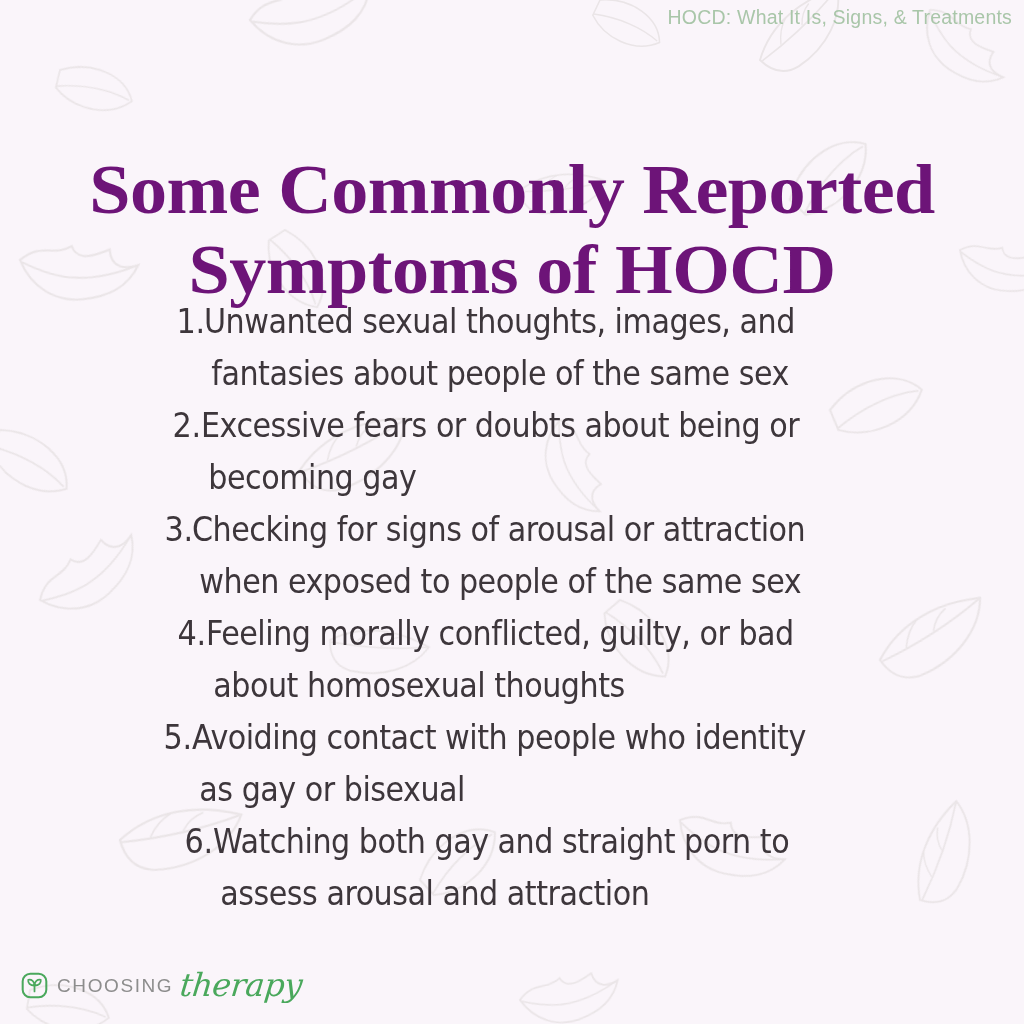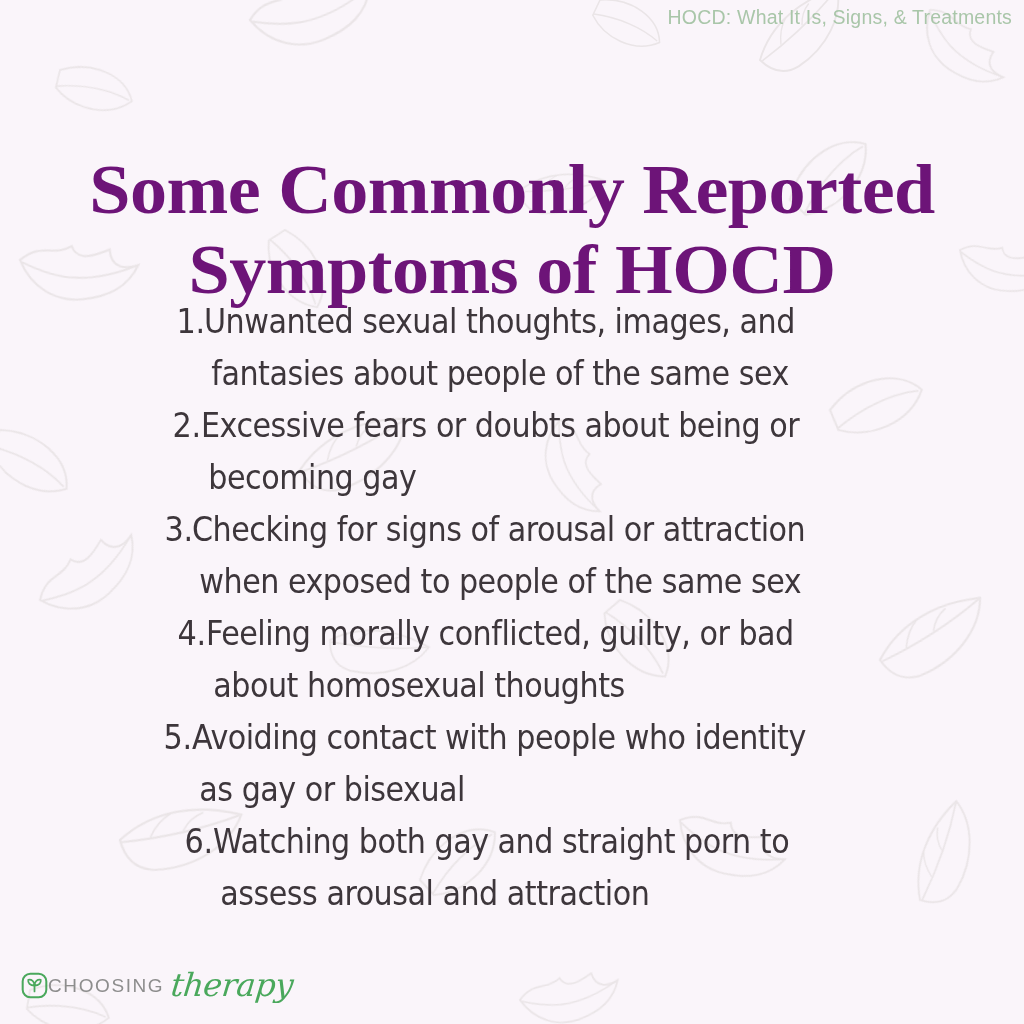--- a/index.html
+++ b/index.html
@@ -116,20 +116,21 @@
   #logo-mark {
     width: 27px;
     height: 27px;
     flex: 0 0 auto;
   }
   #logo-choosing {
     font-family: "Liberation Sans", sans-serif;
     font-size: 19px;
     letter-spacing: 1.6px;
     color: #8d8d8d;
+    margin-left: 9px;
     line-height: 27px;
   }
   #logo-therapy {
     font-family: "DejaVu Serif", serif;
     font-style: italic;
     font-size: 32px;
     color: #4aa85c;
     margin-left: 7px;
     line-height: 27px;
     letter-spacing: -0.5px;

